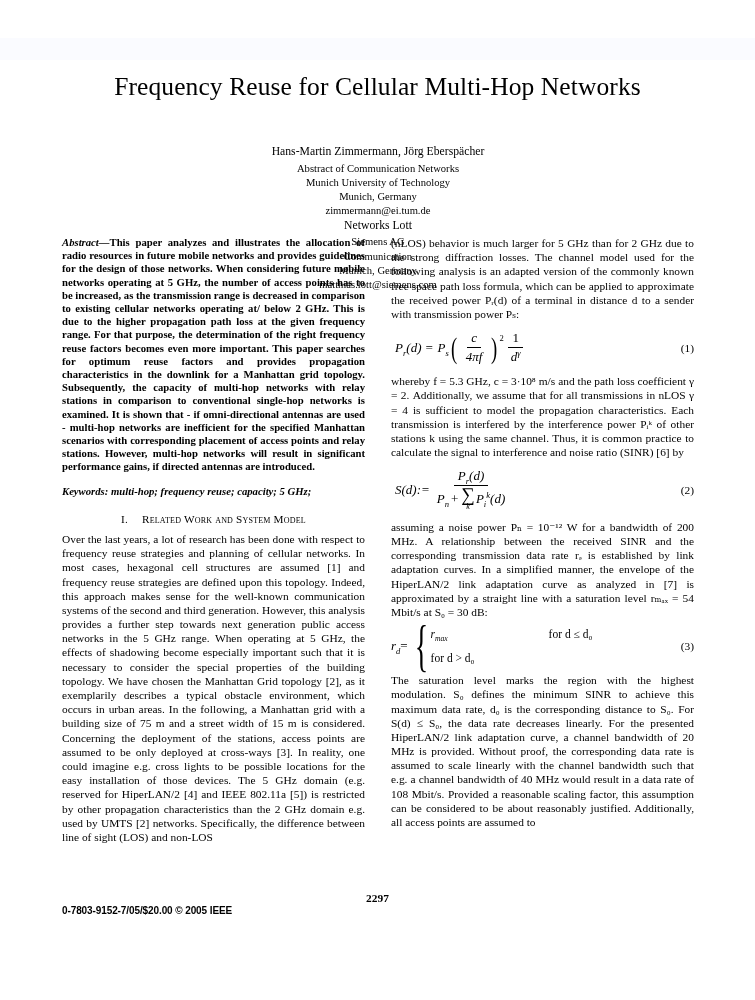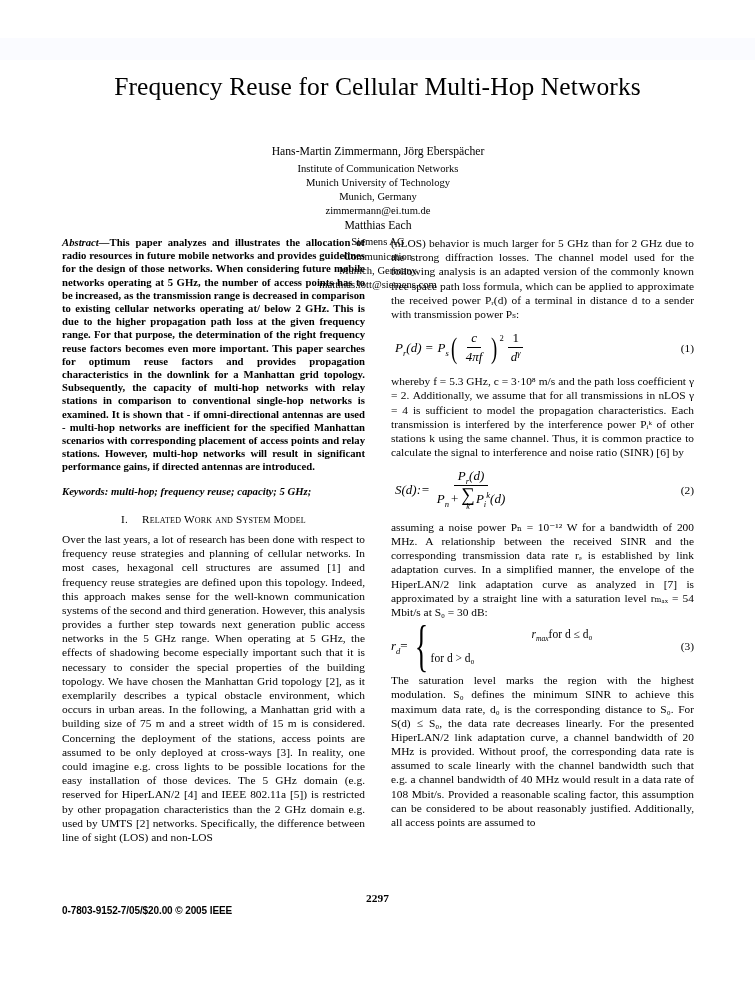--- a/index.html
+++ b/index.html
@@ -202,21 +202,21 @@
   .cases {
     display: flex;
     flex-direction: column;
     gap: 12px;
   }
   .caserow {
     display: flex;
     flex-direction: row;
     align-items: center;
   }
-  .caseval { min-width: 118px; display: flex; align-items: center; justify-content: flex-end; }
+  .caseval { min-width: 118px; display: flex; align-items: center; }
   .casecond { font-style: normal; font-size: 11.5px; }
 
   
   .footer-left {
     position: absolute;
     left: 62px; top: 905px;
     font-family: "Liberation Sans", sans-serif;
     font-size: 10px;
     font-weight: bold;
     letter-spacing: -0.1px;
@@ -236,27 +236,27 @@
 <div class="page">
   <div class="tintband"></div>
 
   <div class="content">
 
     <div class="title">Frequency Reuse for Cellular Multi-Hop Networks</div>
 
     <div class="authors">
       <div class="authblock">
         <div class="names">Hans-Martin Zimmermann, Jörg Eberspächer</div>
-        <div class="aff">Institute of Communication Networks</div>
+        <div class="aff">Abstract of Communication Networks</div>
         <div class="aff">Munich University of Technology</div>
         <div class="aff">Munich, Germany</div>
         <div class="aff">zimmermann@ei.tum.de</div>
       </div>
       <div class="authblock">
-        <div class="names">Matthias Each</div>
+        <div class="names">Networks Lott</div>
         <div class="aff">Siemens AG</div>
         <div class="aff">Communication</div>
         <div class="aff">Munich, Germany</div>
         <div class="aff">matthias.lott@siemens.com</div>
       </div>
     </div>
 
     <div class="cols">
 
       <div class="col col-left">

